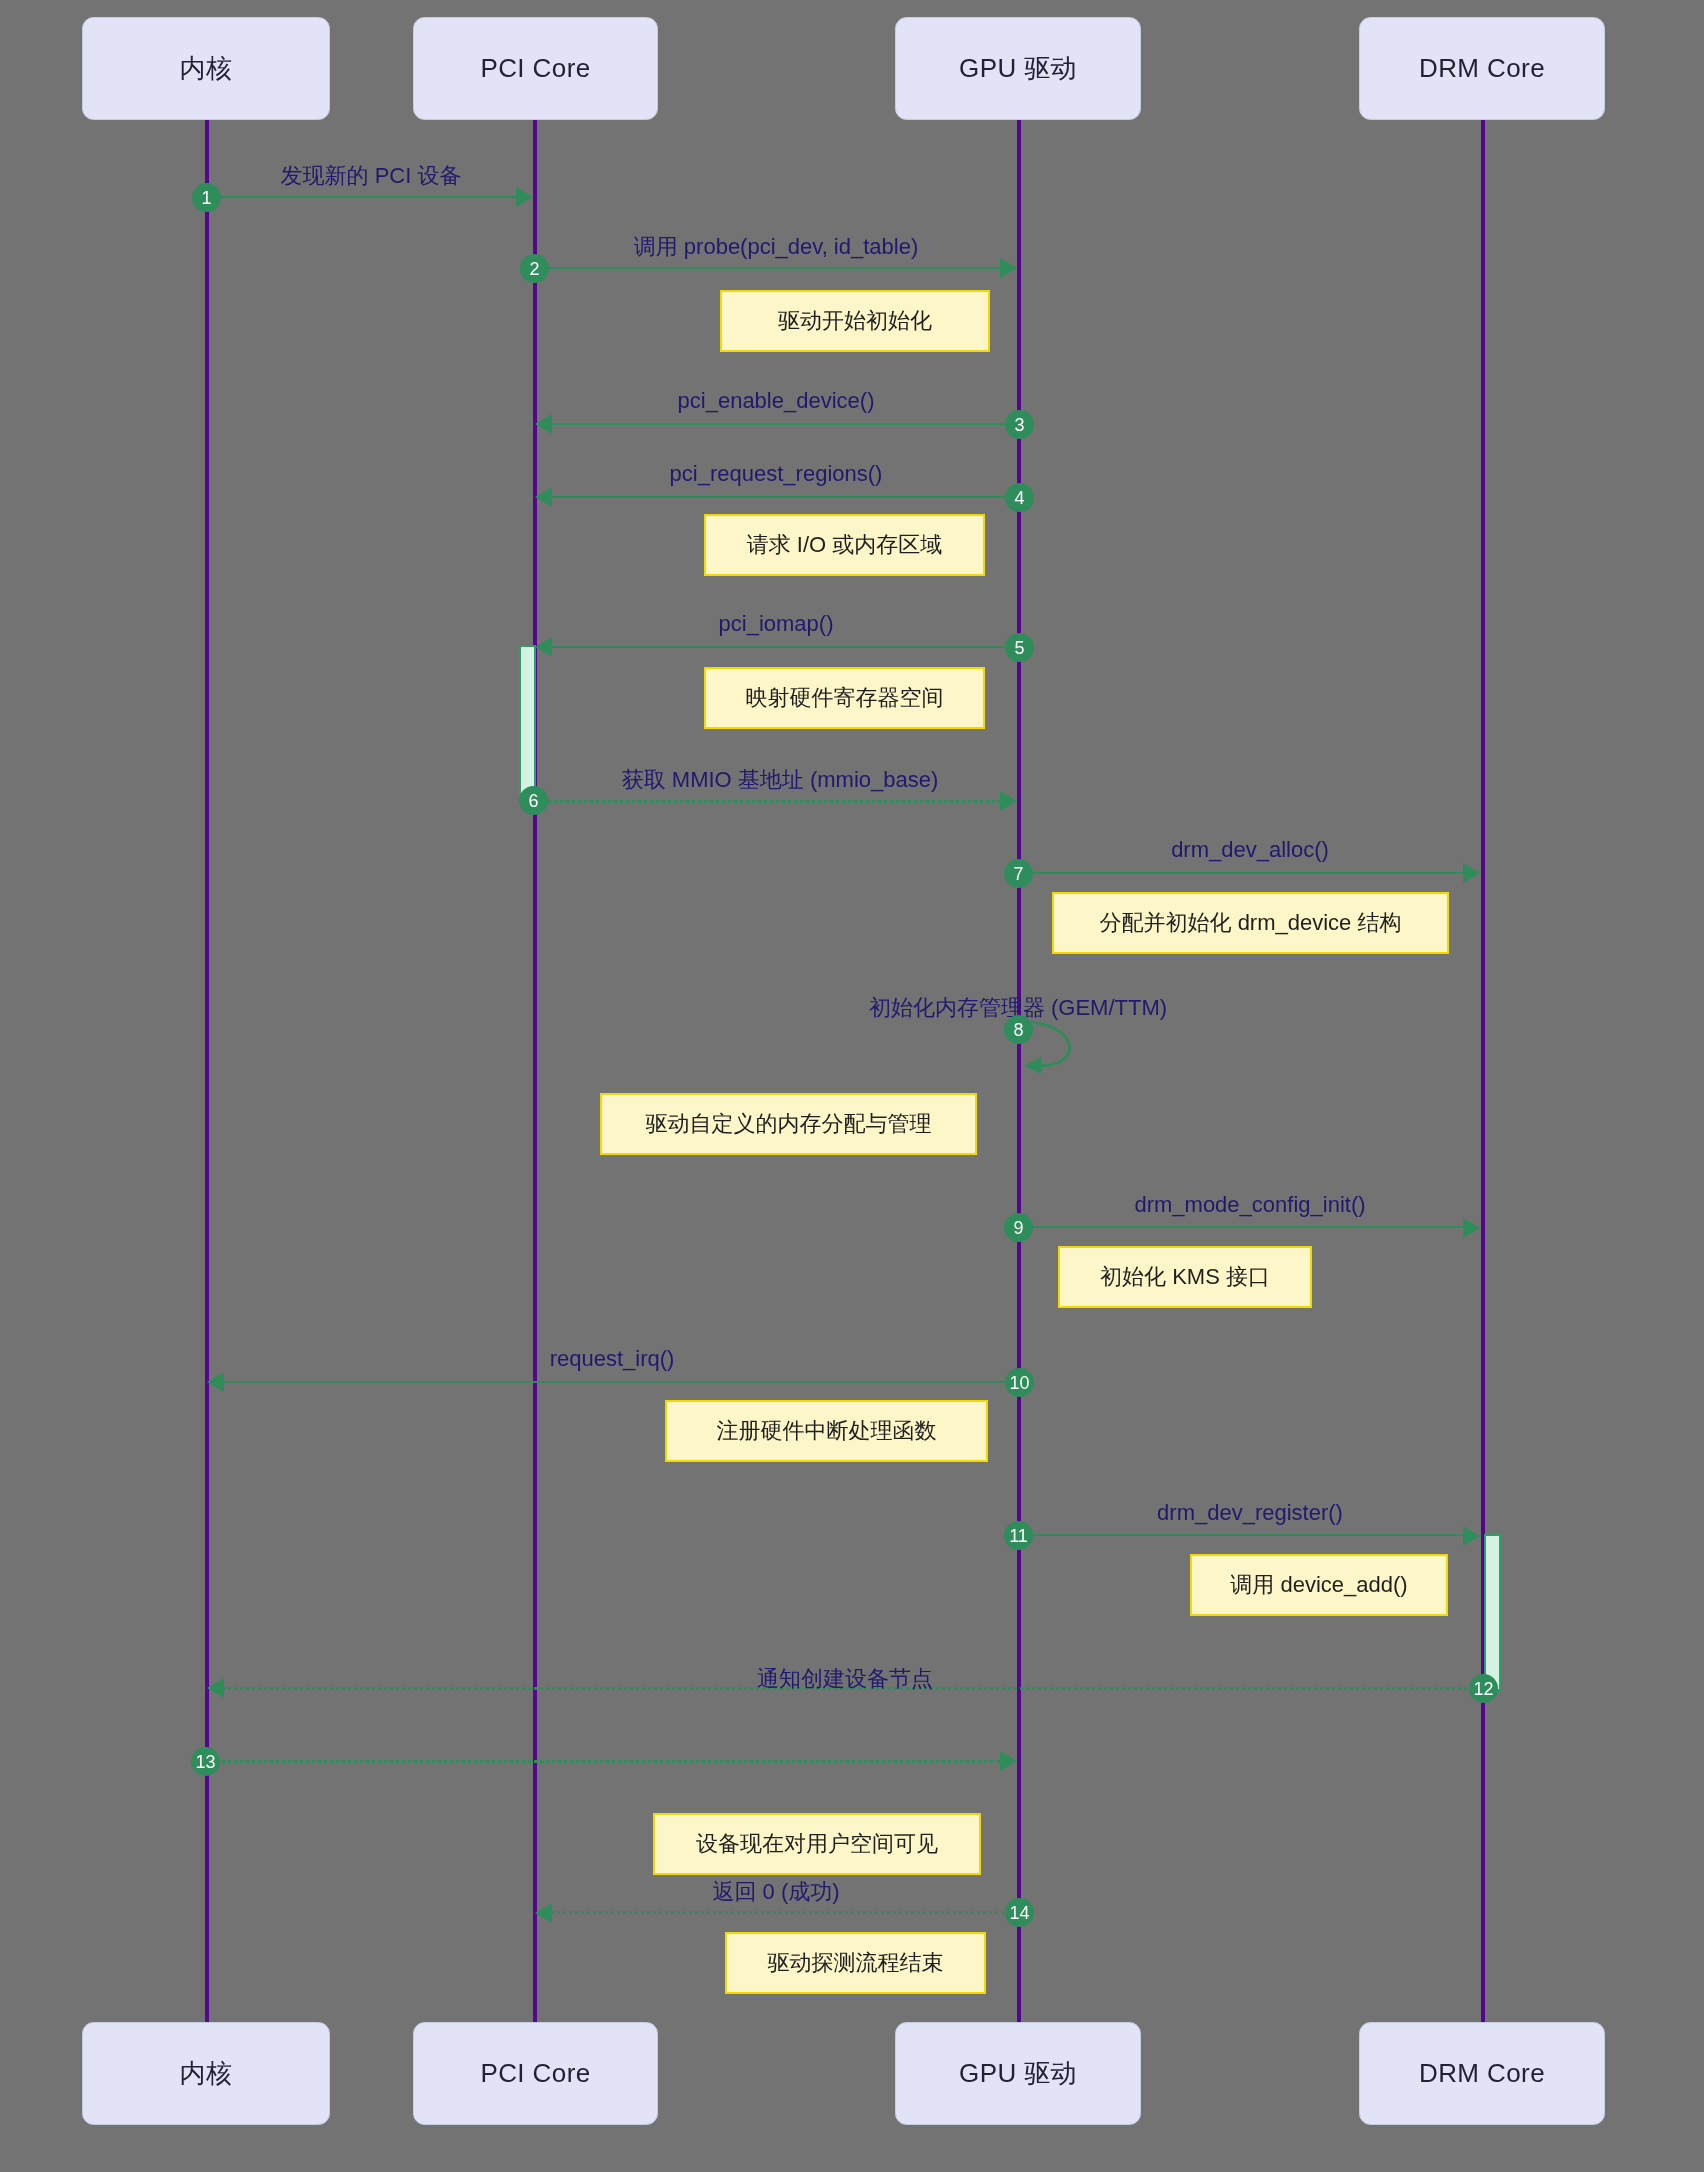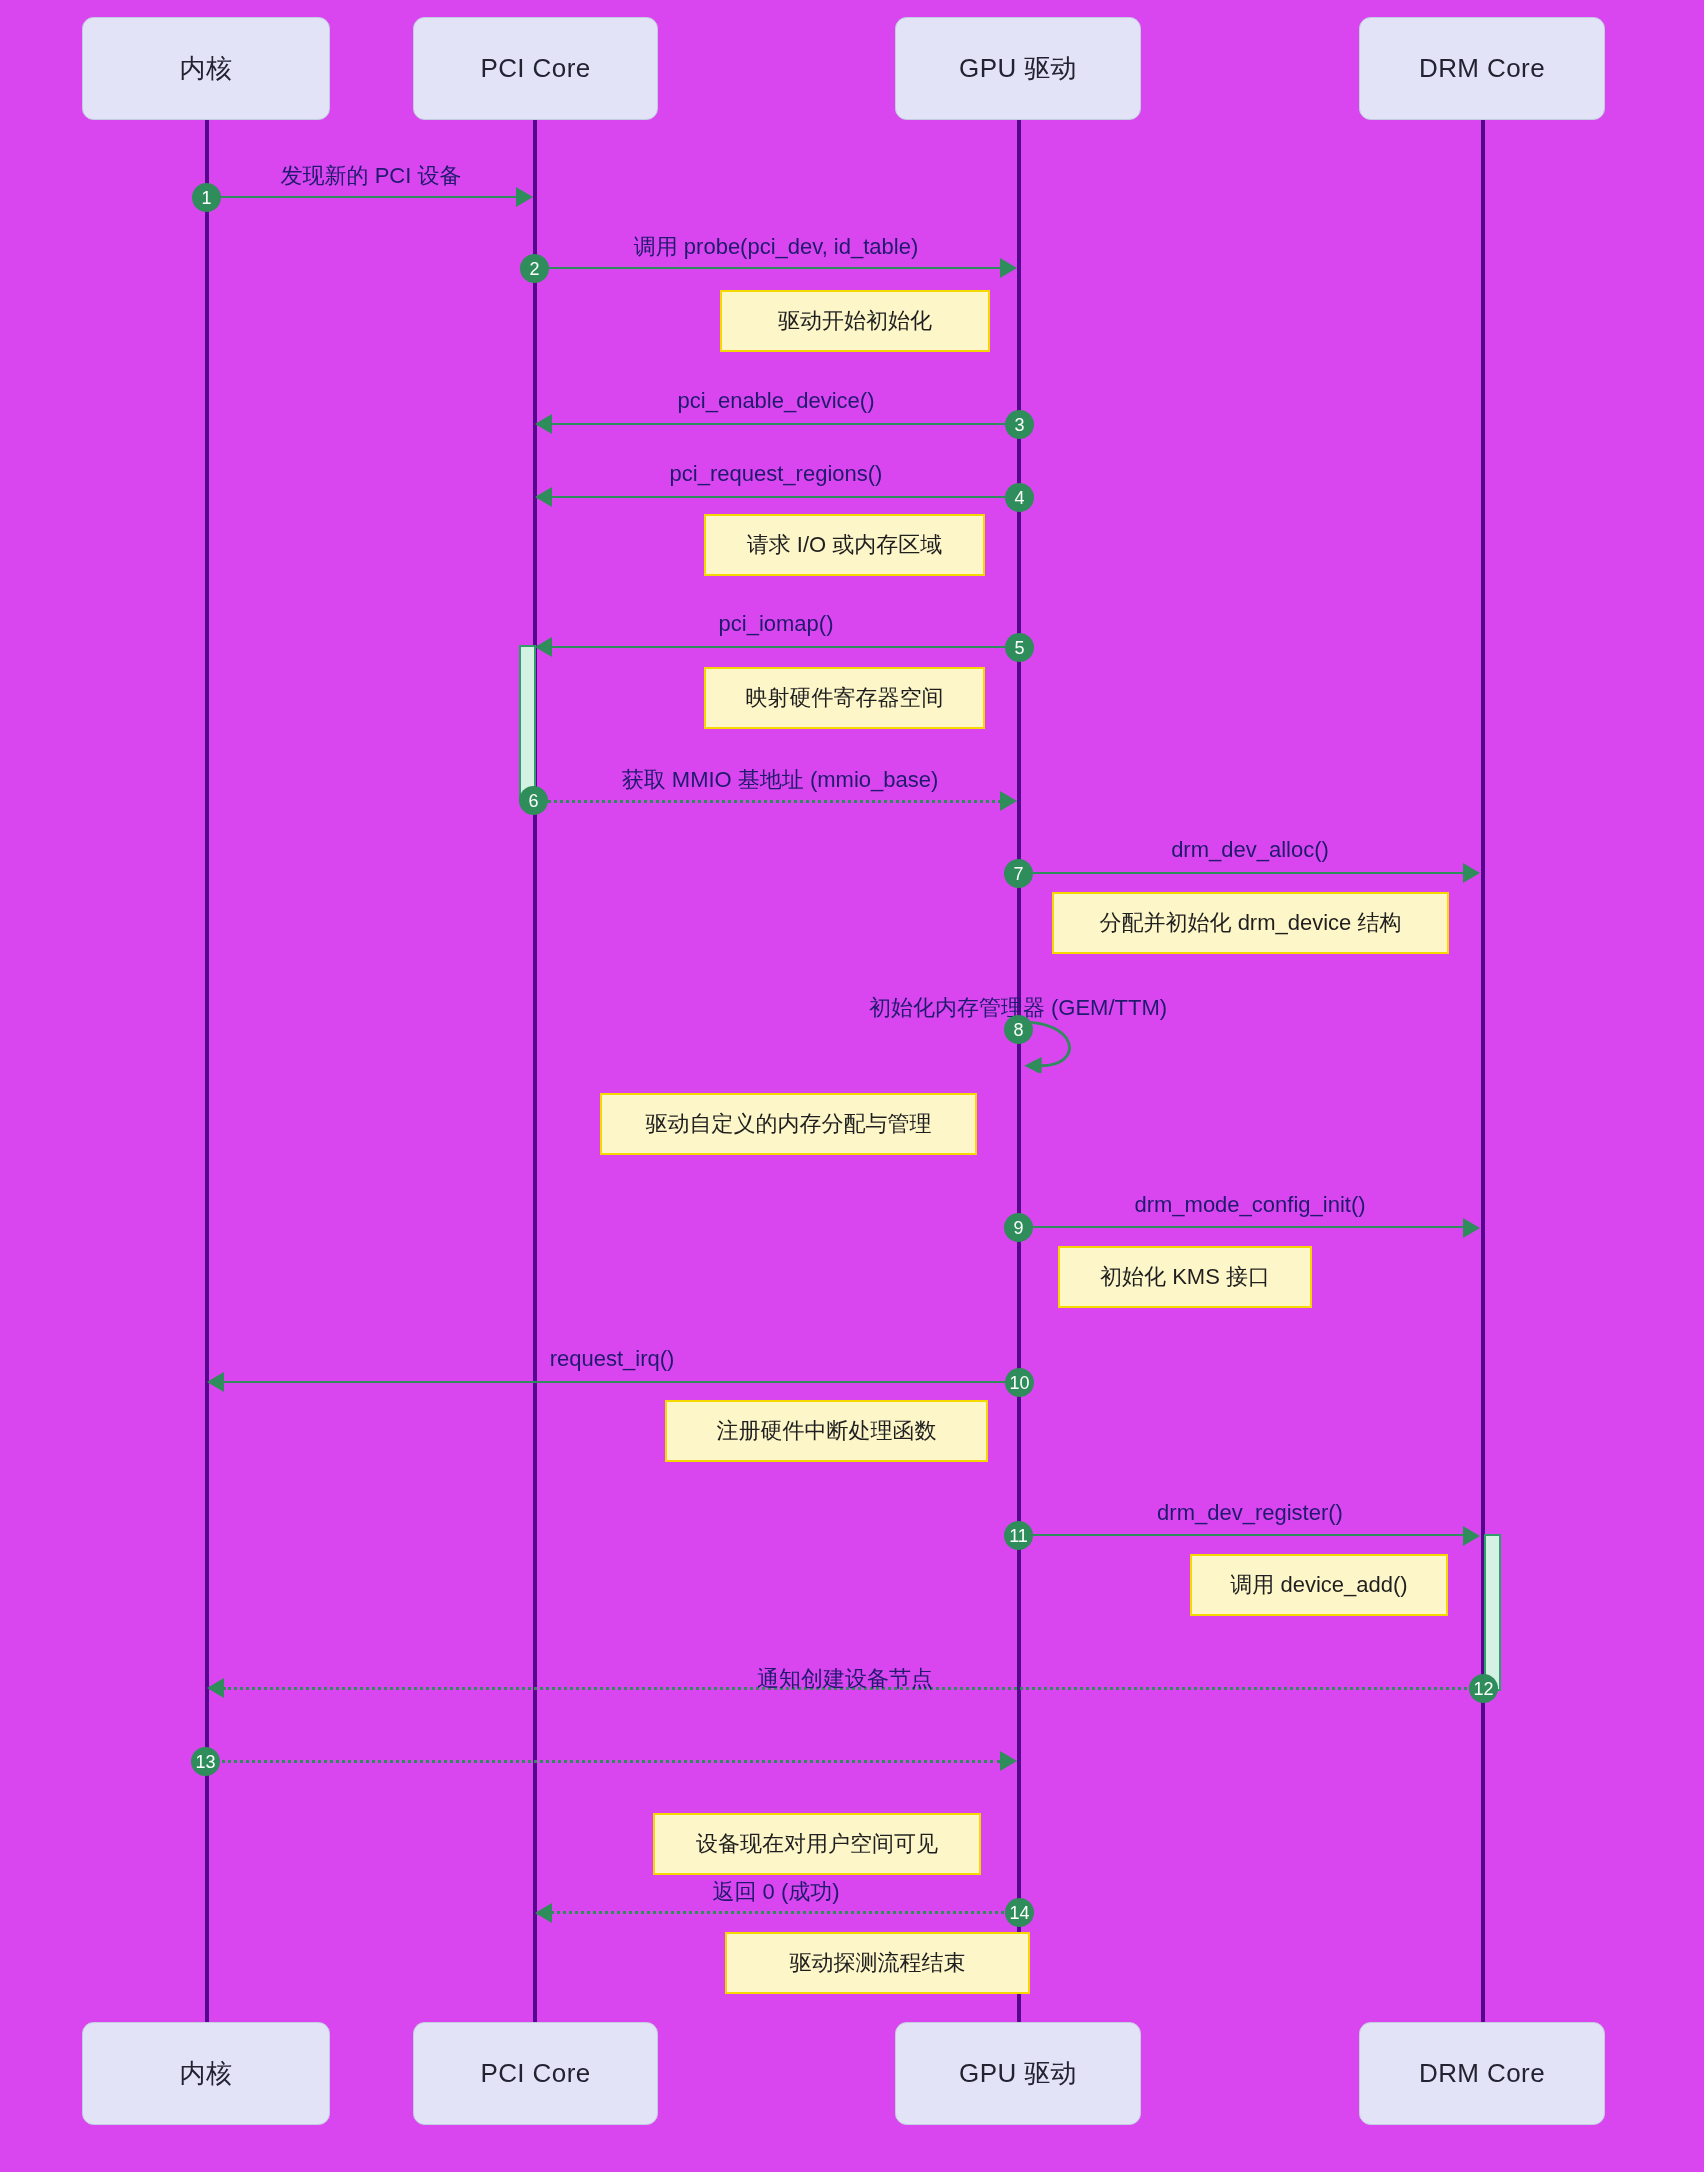--- a/index.html
+++ b/index.html
@@ -5,21 +5,21 @@
   html, body {
     margin: 0;
     padding: 0;
     background: #ffffff;
     font-family: "Liberation Sans", sans-serif;
   }
   #stage {
     position: relative;
     width: 1705px;
     height: 2172px;
-    background: #d946ef;
+    background: #737373;
     overflow: hidden;
   }
   
   .actor-box {
     position: absolute;
     box-sizing: border-box;
     background: #e3e3f8;
     border: 1.4px solid #c2cee0;
     border-radius: 11.6px;
     display: flex;
@@ -239,21 +239,21 @@
   <div class="arrow-head right" style="left:1000px; top:1751px;"></div>
   <div class="seq-num" style="left:191px; top:1747px;">13</div>
 
   <div class="note" style="left:653px; top:1813px; width:328px; height:62px;">设备现在对用户空间可见</div>
 
   <div class="msg-label" style="left:535px; top:1877px; width:482px;">返回 0 (成功)</div>
   <div class="msg-line dotted" style="left:551px; top:1911px; width:459px;"></div>
   <div class="arrow-head left" style="left:535px; top:1903px;"></div>
   <div class="seq-num" style="left:1005px; top:1898px;">14</div>
 
-  <div class="note" style="left:725px; top:1932px; width:305px; height:62px;">驱动探测流程结束</div>
+  <div class="note" style="left:725px; top:1932px; width:261px; height:62px;">驱动探测流程结束</div>
 
   <div class="actor-box" style="left:82px; top:2022px; width:248px; height:103px;">
     <span>内核</span>
   </div>
   <div class="actor-box" style="left:413px; top:2022px; width:245px; height:103px;">
     <span>PCI Core</span>
   </div>
   <div class="actor-box" style="left:895px; top:2022px; width:246px; height:103px;">
     <span>GPU 驱动</span>
   </div>

